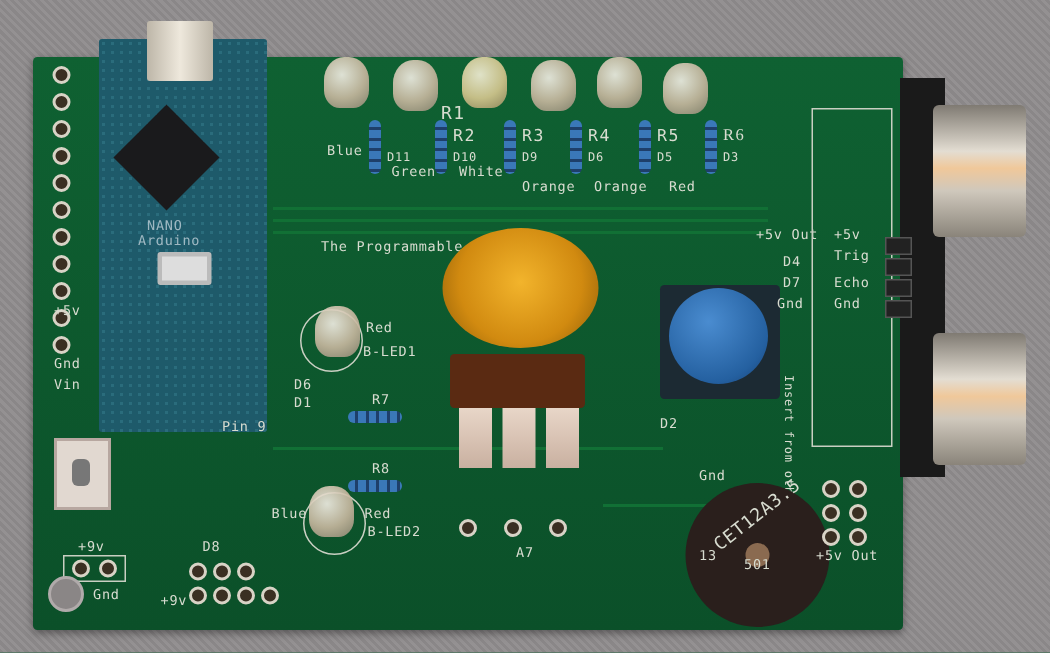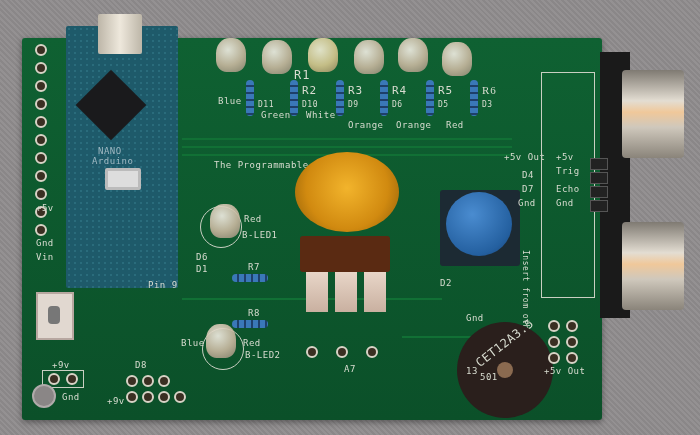--- a/index.html
+++ b/index.html
@@ -164,21 +164,21 @@
   <div class="hdrpin" style="left:590px;top:186px;"></div>
   <div class="hdrpin" style="left:590px;top:200px;"></div>
   <div class="can" style="top:70px;"></div>
   <div class="can" style="top:222px;"></div>
 
   <div class="buzzer">
       <div class="center"></div>
     </div>
   <span class="silk" style="left:470px;top:336px;transform:rotate(-38deg);font-size:12px;">CET12A3.5</span>
   <span class="silk" style="left:466px;top:366px;">13</span>
-  <span class="silk" style="left:480px;top:372px;">501</span>
+  <span class="silk" style="left:496px;top:372px;">501</span>
   <span class="silk" style="left:466px;top:313px;">Gnd</span>
 
   <div class="hole" style="left:548px;top:320px;"></div>
   <div class="hole" style="left:566px;top:320px;"></div>
   <div class="hole" style="left:548px;top:336px;"></div>
   <div class="hole" style="left:566px;top:336px;"></div>
   <div class="hole" style="left:548px;top:352px;"></div>
   <div class="hole" style="left:566px;top:352px;"></div>
   <span class="silk" style="left:544px;top:366px;">+5v Out</span>
 

